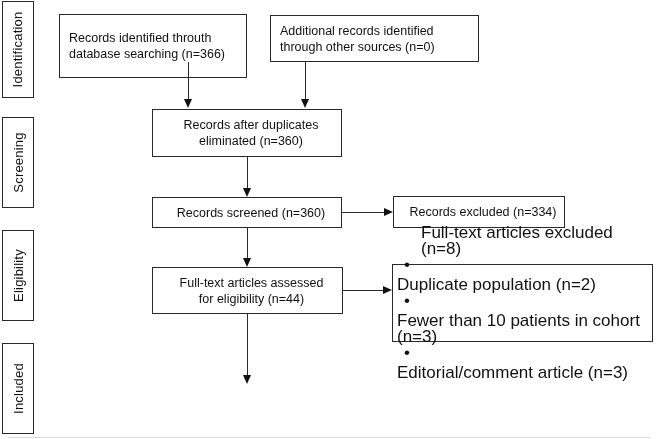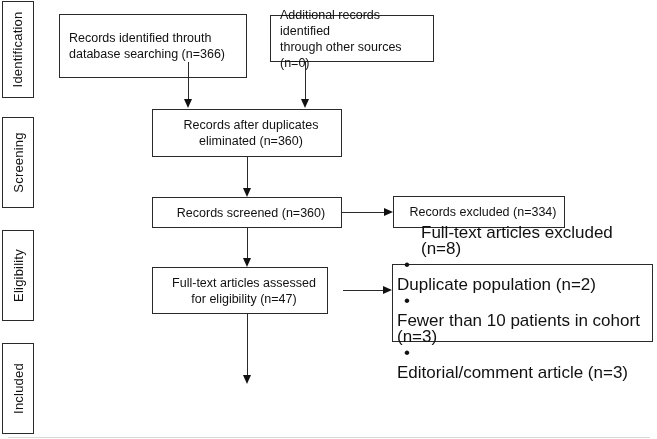--- a/index.html
+++ b/index.html
@@ -56,40 +56,40 @@
     <span>Eligibility</span>
   </div>
   <div class="stage" style="top:343px; height:91px;">
     <span>Included</span>
   </div>
 
   <div class="box leftpad" style="left:59px; top:14px; width:188px; height:64px;">
     <span>Records identified throuth</span>
     <span>database searching (n=366)</span>
   </div>
-  <div class="box leftpad" style="left:270px; top:15px; width:164px; height:47px;">
+  <div class="box leftpad" style="left:270px; top:15px; width:209px; height:47px;">
     <span>Additional records identified</span>
     <span>through other sources (n=0)</span>
   </div>
 
   <div class="box center" style="left:152px; top:109px; width:190px; height:48px;">
     <span>Records after duplicates</span>
     <span>eliminated (n=360)</span>
   </div>
 
   <div class="box center" style="left:152px; top:197px; width:190px; height:31px;">
     <span>Records screened (n=360)</span>
   </div>
   <div class="box center" style="left:393px; top:196px; width:172px; height:32px;">
     <span>Records excluded (n=334)</span>
   </div>
 
-  <div class="box center" style="left:152px; top:267px; width:176px; height:47px;">
+  <div class="box center" style="left:152px; top:267px; width:191px; height:47px;">
     <span>Full-text articles assessed</span>
-    <span>for eligibility (n=47)</span>
+    <span>for eligibility (n=44)</span>
   </div>
   <div class="box exbox" style="left:392px; top:264px; width:261px; height:78px;">
     <div class="exheading">Full-text articles excluded (n=8)</div>
     <div class="exrow">
       <span class="bullet-cell"></span>
       <span>Duplicate population (n=2)</span>
     </div>
     <div class="exrow">
       <span class="bullet-cell"></span>
       <span>Fewer than 10 patients in cohort (n=3)</span>

